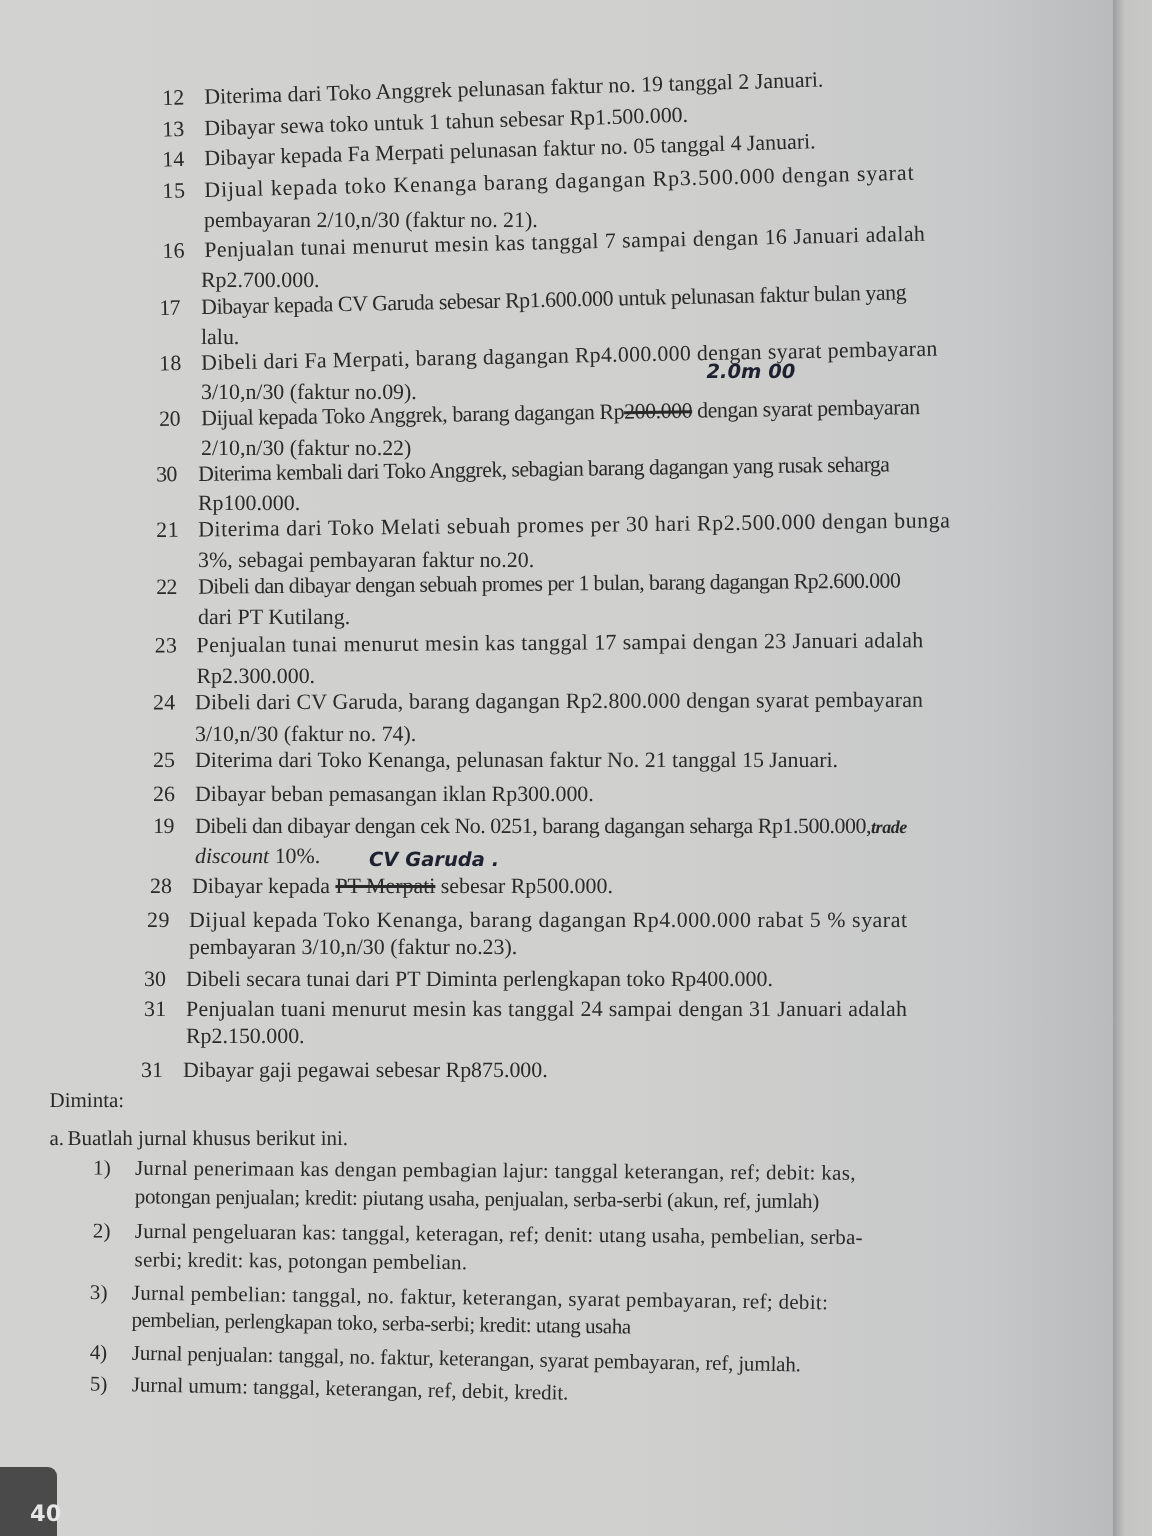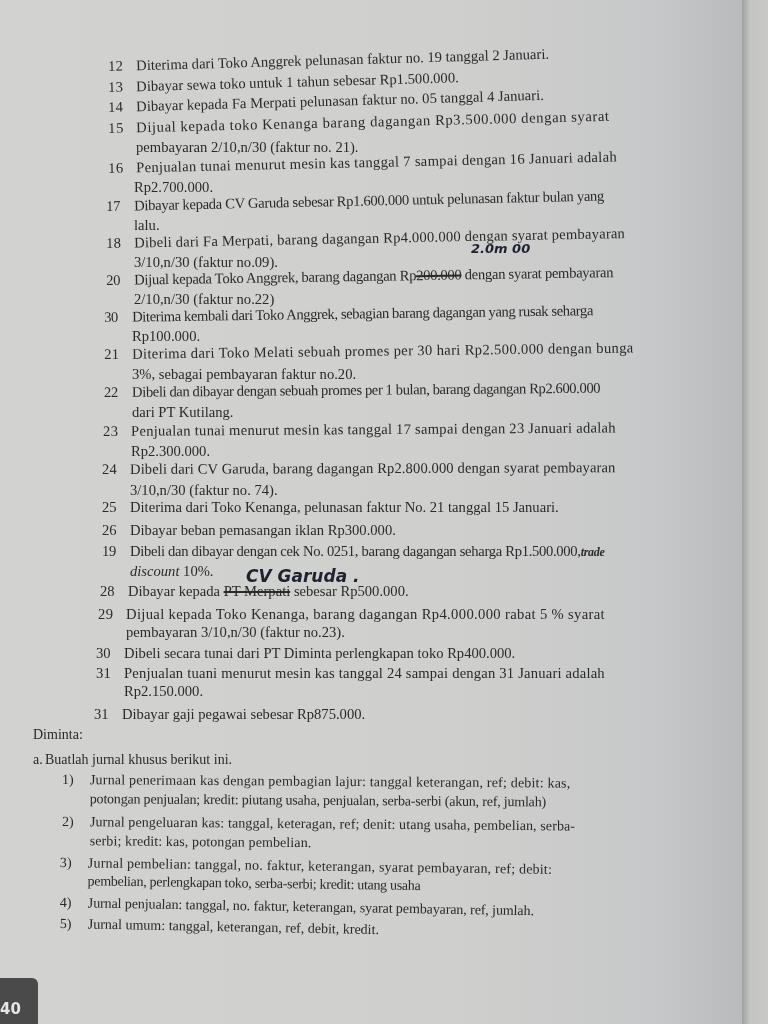--- a/index.html
+++ b/index.html
@@ -31,21 +31,21 @@
   }
   .italic { font-style: italic; font-family: Liberation Serif, serif; }
 
   .section { position: absolute; font-size: 14px; line-height: 16px; white-space: nowrap; }
 
   .page-badge {
     position: absolute; left: 0; top: 978px; width: 38px; height: 46px;
     background: #4a4a4a; border-top-right-radius: 6px;
   }
   .page-badge span {
-    position: absolute; left: 0; top: 22px; color: #e6e6e6;
+    position: absolute; left: 20px; top: 22px; color: #e6e6e6;
     font-family: "DejaVu Sans", sans-serif; font-weight: bold; font-size: 15px;
   }
 </style>
 </head>
 <body>
 
 <div class="page"></div>
 <div class="edge"></div>
 
 <div class="content">
@@ -157,21 +157,21 @@
     <span class="txt">Dibayar beban pemasangan iklan Rp300.000.</span>
   </div>
 
   <div class="item" style="left:102px;top:543px;letter-spacing:-0.3px;">
     <span class="num">19</span>
     <span class="txt"><span>Dibeli dan dibayar dengan cek No. 0251, barang dagangan seharga Rp1.500.000,</span><span class="italic" style="font-size:12px;font-weight:bold;">trade</span></span>
   </div>
   <div class="item" style="left:102px;top:563px;">
     <span class="txt"><span class="italic">discount</span><span> 10%.</span></span>
   </div>
-  <div class="hand" style="left:246px;top:566px;font-size:17px;">CV Garuda .</div>
+  <div class="hand" style="left:246px;top:566px;font-size:13px;">CV Garuda .</div>
 
   <div class="item" style="left:100px;top:583px;">
     <span class="num">28</span>
     <span class="txt"><span>Dibayar kepada </span><span class="strike">PT Merpati</span><span> sebesar Rp500.000.</span></span>
   </div>
 
   <div class="item" style="left:98px;top:606px;letter-spacing:0.35px;">
     <span class="num">29</span>
     <span class="txt">Dijual kepada Toko Kenanga, barang dagangan Rp4.000.000 rabat 5 % syarat</span>
   </div>

